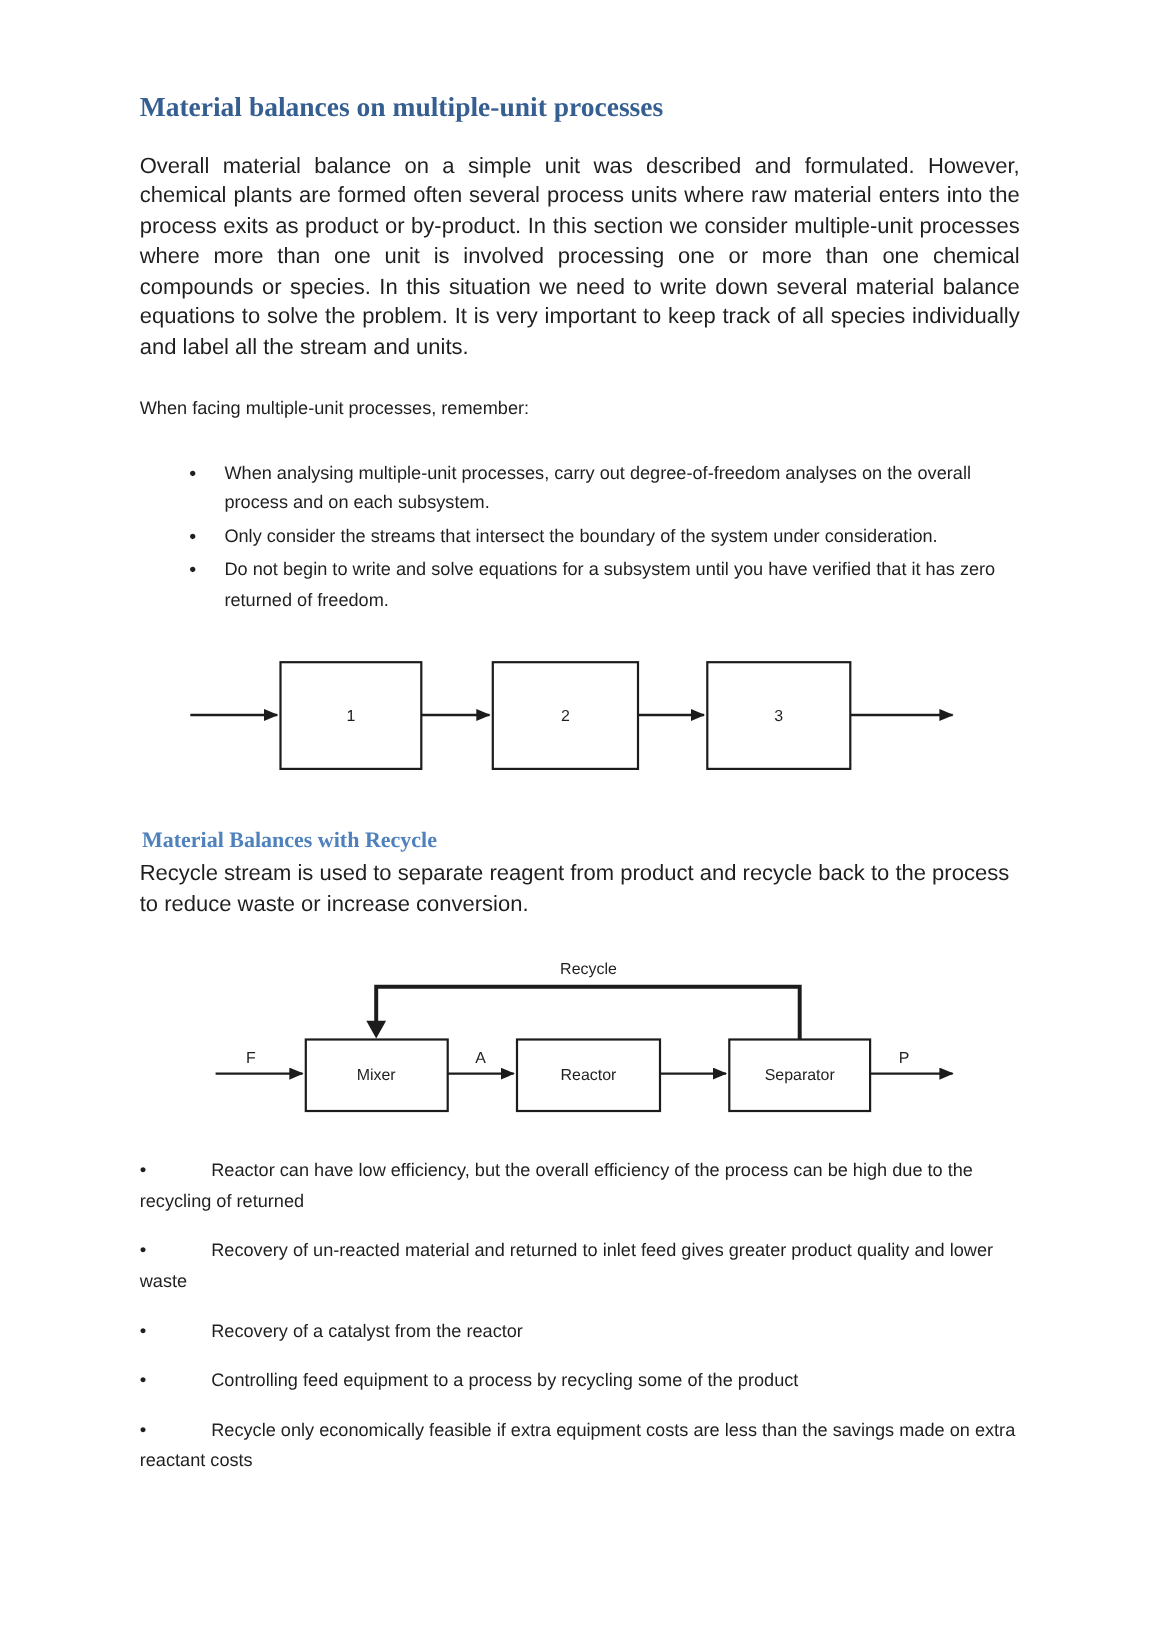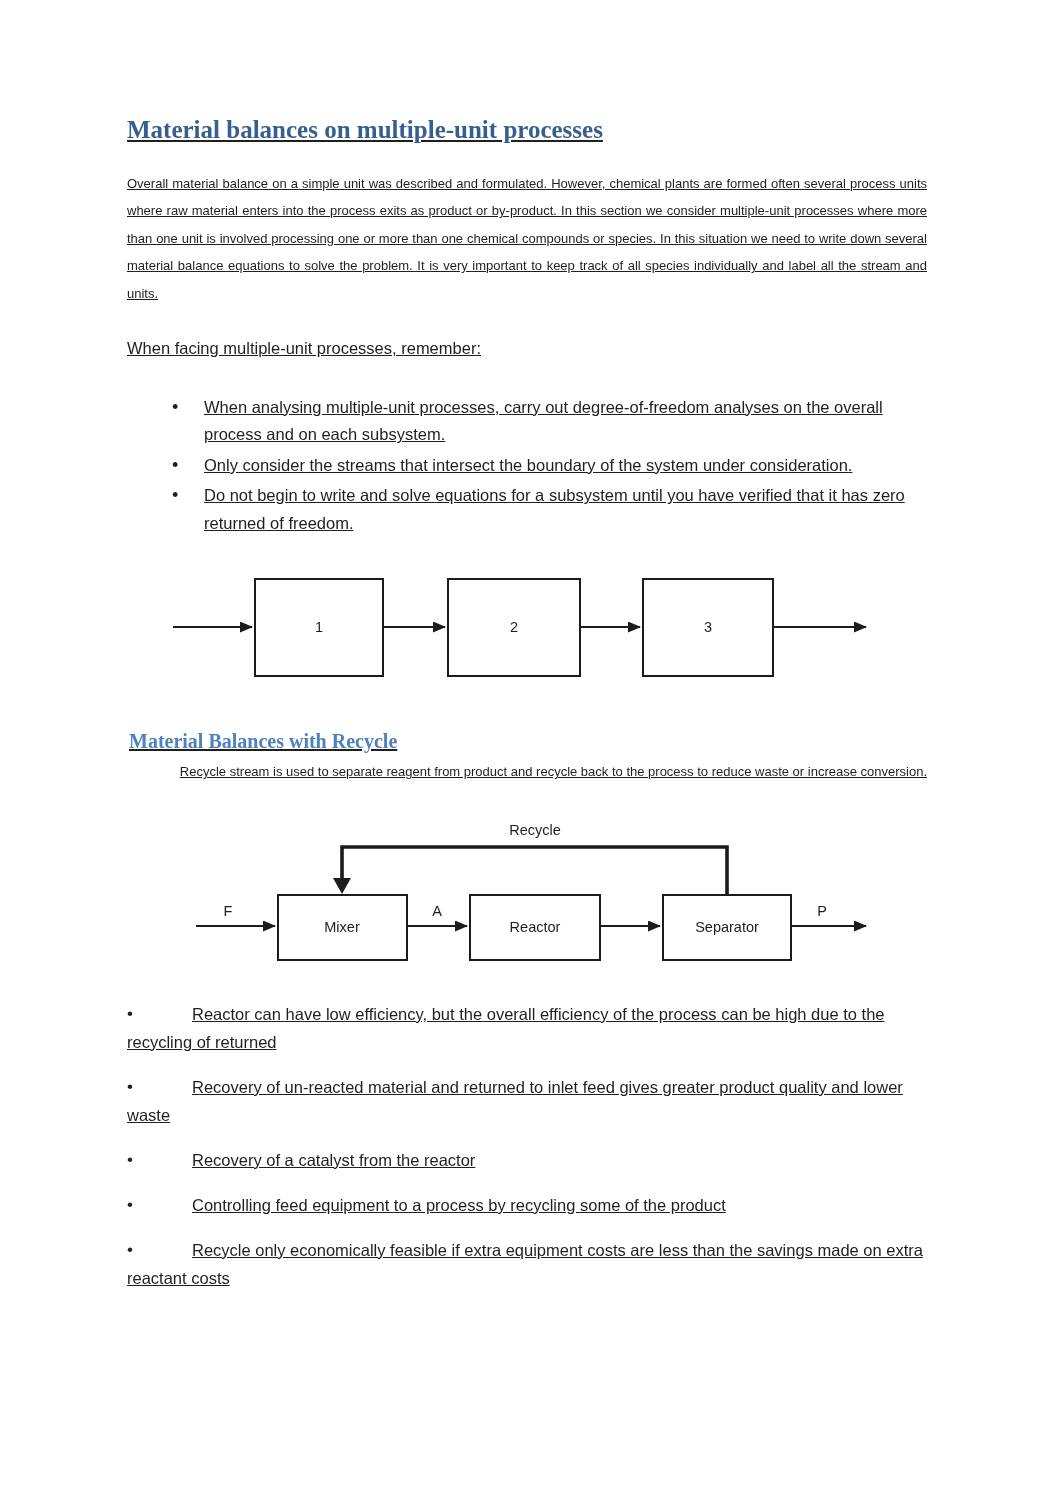--- a/index.html
+++ b/index.html
@@ -11,47 +11,46 @@
     width: 1059px;
     height: 1497px;
     overflow: hidden;
     font-family: "Liberation Sans", sans-serif;
     color: #1f1f1f;
   }
   .page {
     box-sizing: border-box;
     width: 1054px;
     height: 1497px;
-    padding: 116px 127px 0 127px;
+    padding: 84px 127px 0 127px;
     background: #ffffff;
-    text-decoration: underline;
   }
   h1.doc-h1 {
     font-family: "Liberation Serif", "DejaVu Serif", serif;
     font-weight: bold;
     font-size: 25px;
     line-height: 1.15;
     color: #365f91;
     margin: 0 0 25px 0;
   }
   h2.doc-h2 {
     font-family: "Liberation Serif", "DejaVu Serif", serif;
     font-weight: bold;
     font-size: 20px;
     line-height: 1.2;
     color: #4f81bd;
     margin: 0 0 5px 2px;
   }
   p.body-text {
-    font-size: 13px;
+    font-size: 20px;
     line-height: 27.5px;
     margin: 0 0 28px 0;
     text-align: justify;
   }
-  p.body-text.no-justify { text-align: right; }
+  p.body-text.no-justify { text-align: left; }
   p.lead-in {
     font-size: 16.5px;
     line-height: 27.5px;
     margin: 0 0 31px 0;
   }
   ul.remember-list {
     list-style: none;
     margin: 0 0 36px 0;
     padding: 0 0 0 65px;
   }

